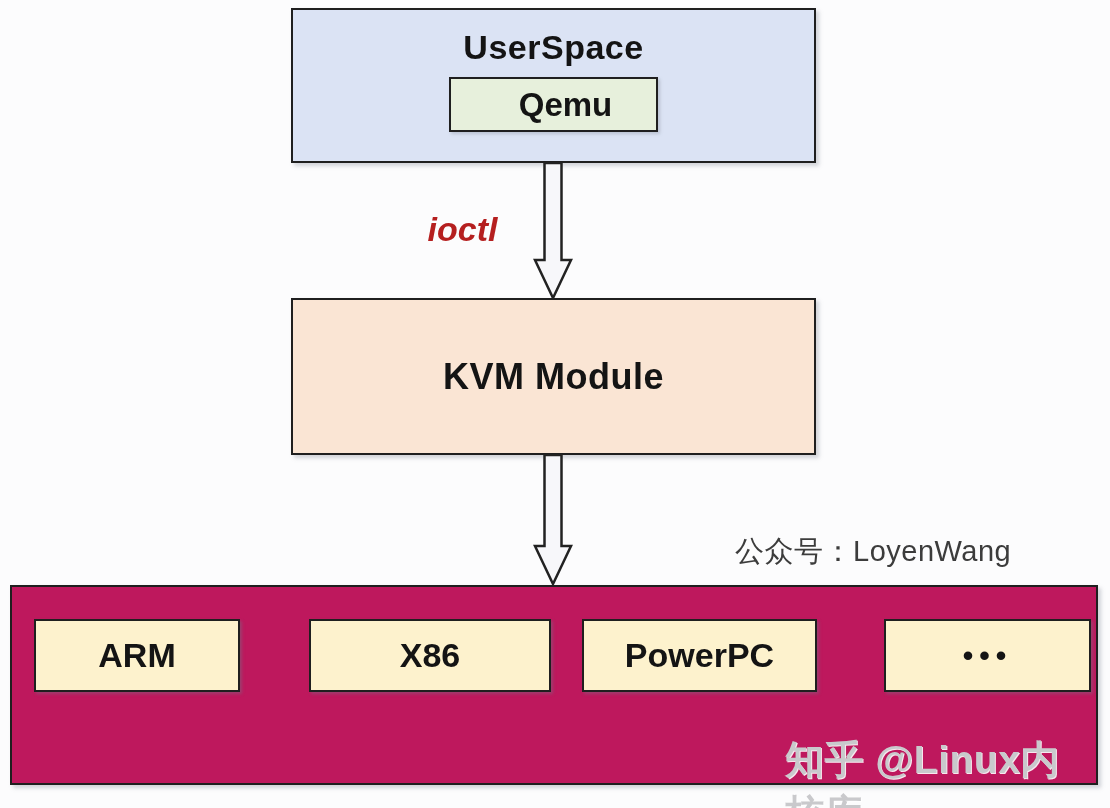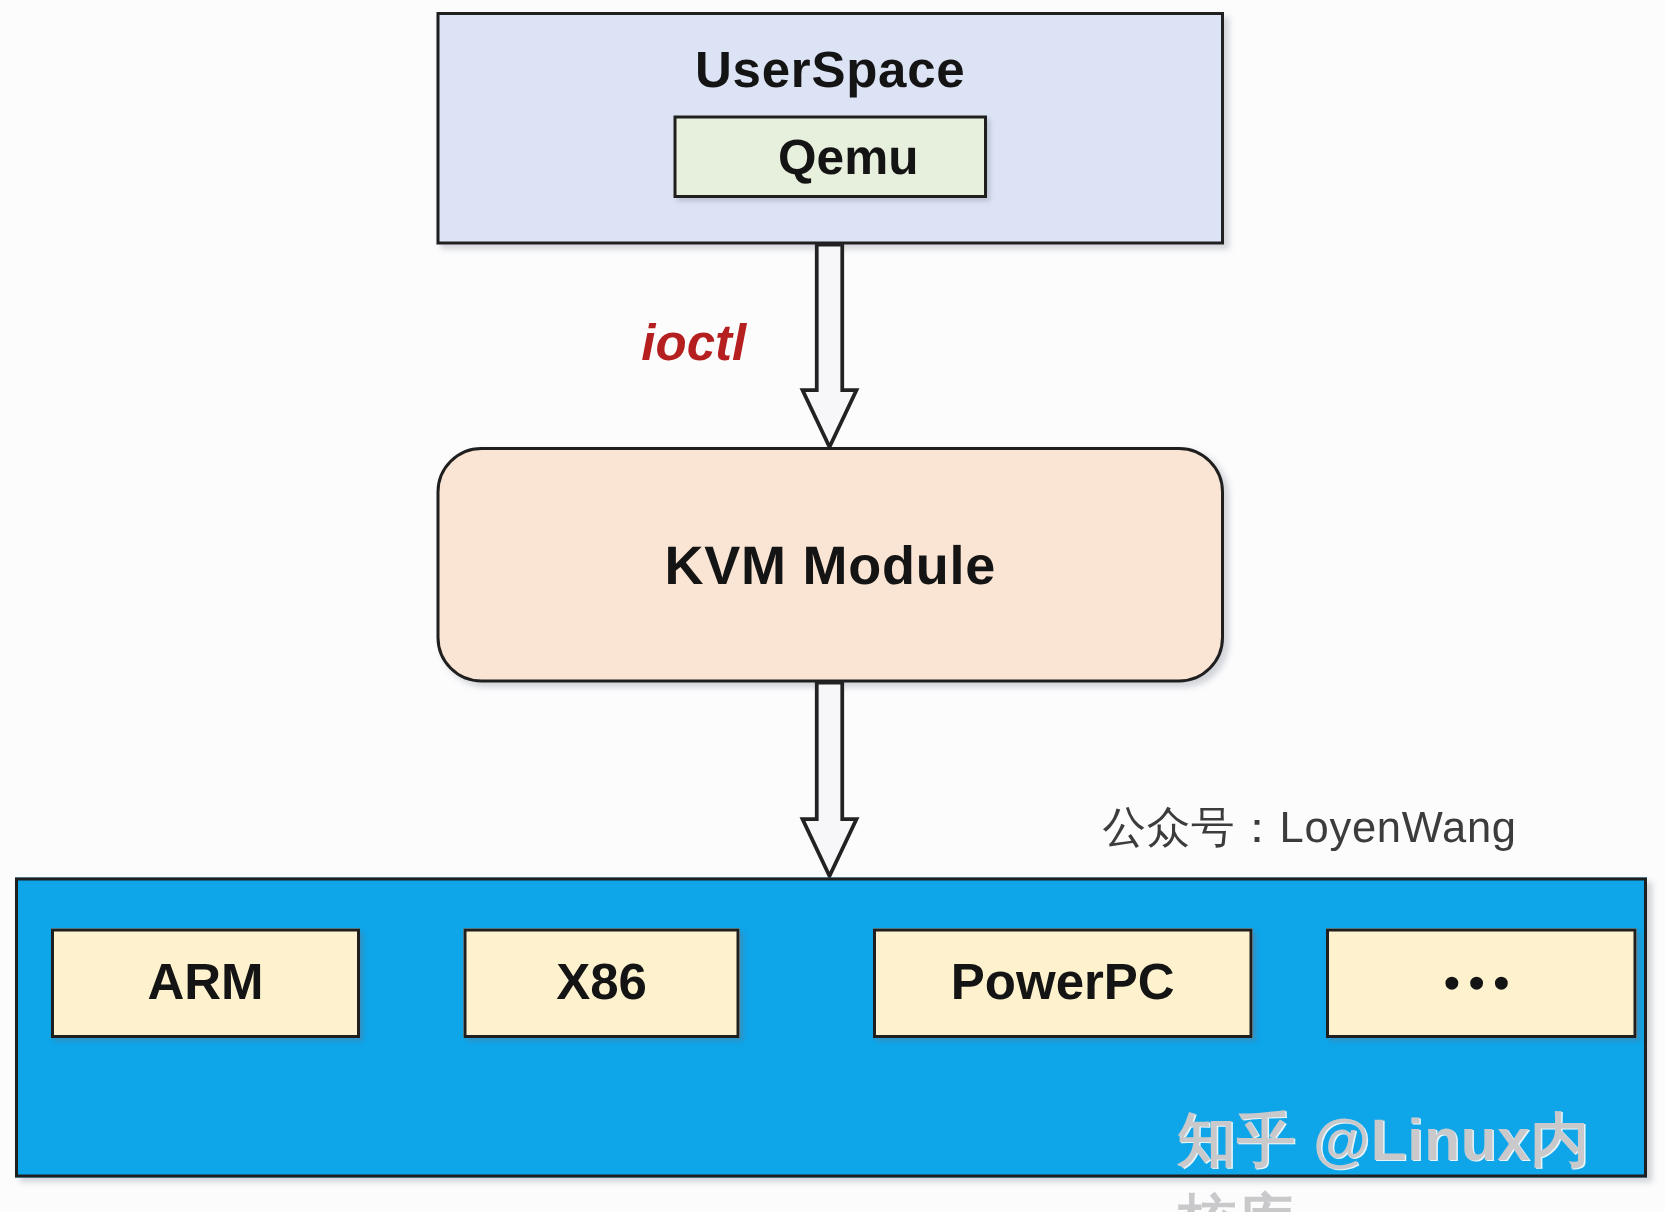--- a/index.html
+++ b/index.html
@@ -34,58 +34,58 @@
     border: 2px solid #1f1f1f;
     box-sizing: border-box;
     display: flex; align-items: center; justify-content: center;
     box-shadow: 2px 2px 3px rgba(130,135,150,0.35);
     font-size: 33px; font-weight: 600; padding-left: 24px;
   }
   .kvm-box {
     left: 291px; top: 298px; width: 525px; height: 157px;
     background: #fae5d4;
     display: flex; align-items: center; justify-content: center;
-    font-size: 36px; font-weight: 600; letter-spacing: 0.5px; border-radius: 30px;
+    font-size: 36px; font-weight: 600; letter-spacing: 0.5px;
   }
   .ioctl-label {
     position: absolute;
     left: 405px; top: 210px; width: 115px;
     text-align: center;
     font-size: 34px; font-style: italic; font-weight: 700;
     color: #b51f1f;
   }
   .arrow { position: absolute; }
   .wechat-label {
     position: absolute;
     left: 735px; top: 500px; width: 340px;
     font-size: 29px; font-weight: 400; color: #3c3c3c;
     letter-spacing: 0.5px;
     margin-top: 32px;
   }
   .arch-container {
     left: 10px; top: 585px; width: 1088px; height: 200px;
-    background: #0ea5e9;
+    background: #be185d;
   }
   .chip-row {
     position: absolute;
     left: 0; top: 32px; width: 100%; height: 73px;
   }
   .chip {
     position: absolute;
     height: 73px;
     background: #fdf2cd;
     border: 2px solid #1f1f1f;
     box-sizing: border-box;
     display: flex; align-items: center; justify-content: center;
     box-shadow: 2px 2px 3px rgba(110,115,135,0.4);
     font-size: 34px; font-weight: 600;
   }
   .chip-0 { left: 22px;  width: 206px; }
-  .chip-1 { left: 297px; width: 184px; }
-  .chip-2 { left: 570px; width: 253px; }
+  .chip-1 { left: 297px; width: 242px; }
+  .chip-2 { left: 570px; width: 235px; }
   .chip-3 { left: 872px; width: 207px; font-size: 30px; letter-spacing: 6px; font-weight: 700; }
   .arch-label {
     position: absolute;
     left: 0; top: 133px; width: 100%;
     text-align: center;
     font-size: 35px; font-weight: 700; letter-spacing: 0.5px;
     color: #0d0d0d;
   }
   .watermark {
     position: absolute;

